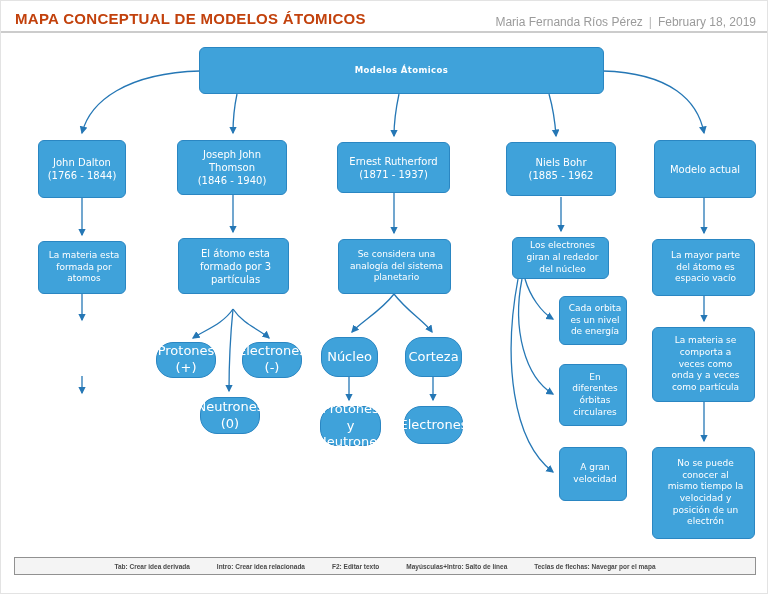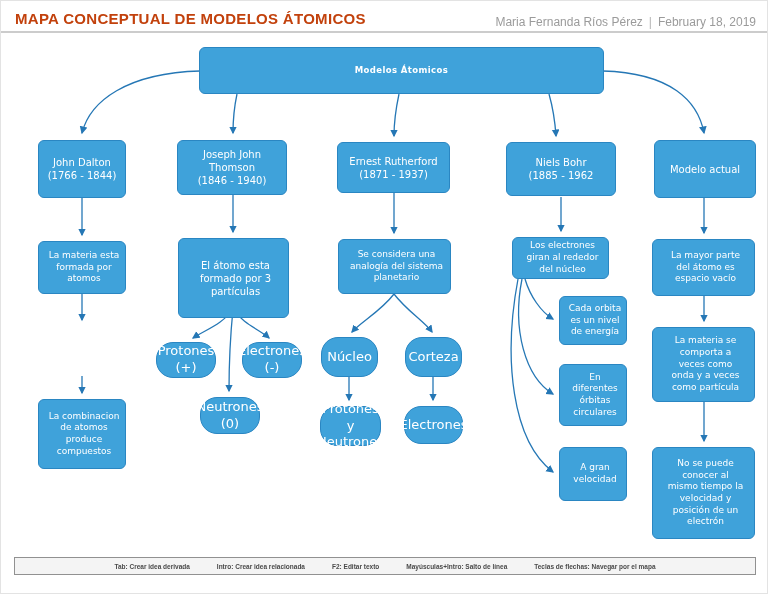--- a/index.html
+++ b/index.html
@@ -104,26 +104,22 @@
 (1846 - 1940)</div>
   <div class="node title" style="left:328px;top:101px;width:113px;height:51px;">Ernest Rutherford
 (1871 - 1937)</div>
   <div class="node title" style="left:497px;top:101px;width:110px;height:54px;">Niels Bohr
 (1885 - 1962</div>
   <div class="node title" style="left:645px;top:99px;width:102px;height:58px;">Modelo actual</div>
 
   <div class="node body" style="left:29px;top:200px;width:88px;height:53px;">La materia esta
 formada por
 atomos</div>
-  <div class="node body" style="left:29px;top:358px;width:88px;height:70px;">La combinacion
-de atomos
-produce
-compuestos</div>
 
-  <div class="node body" style="left:169px;top:197px;width:111px;height:80px;font-size:10px;">El átomo esta
+  <div class="node body" style="left:169px;top:197px;width:111px;height:56px;font-size:10px;">El átomo esta
 formado por 3
 partículas</div>
   <div class="node pill" style="left:147px;top:301px;width:60px;height:36px;">Protones
 (+)</div>
   <div class="node pill" style="left:233px;top:301px;width:60px;height:36px;">Electrones
 (-)</div>
   <div class="node pill" style="left:191px;top:356px;width:60px;height:37px;">Neutrones
 (0)</div>
 
   <div class="node body" style="left:329px;top:198px;width:113px;height:55px;">Se considera una

